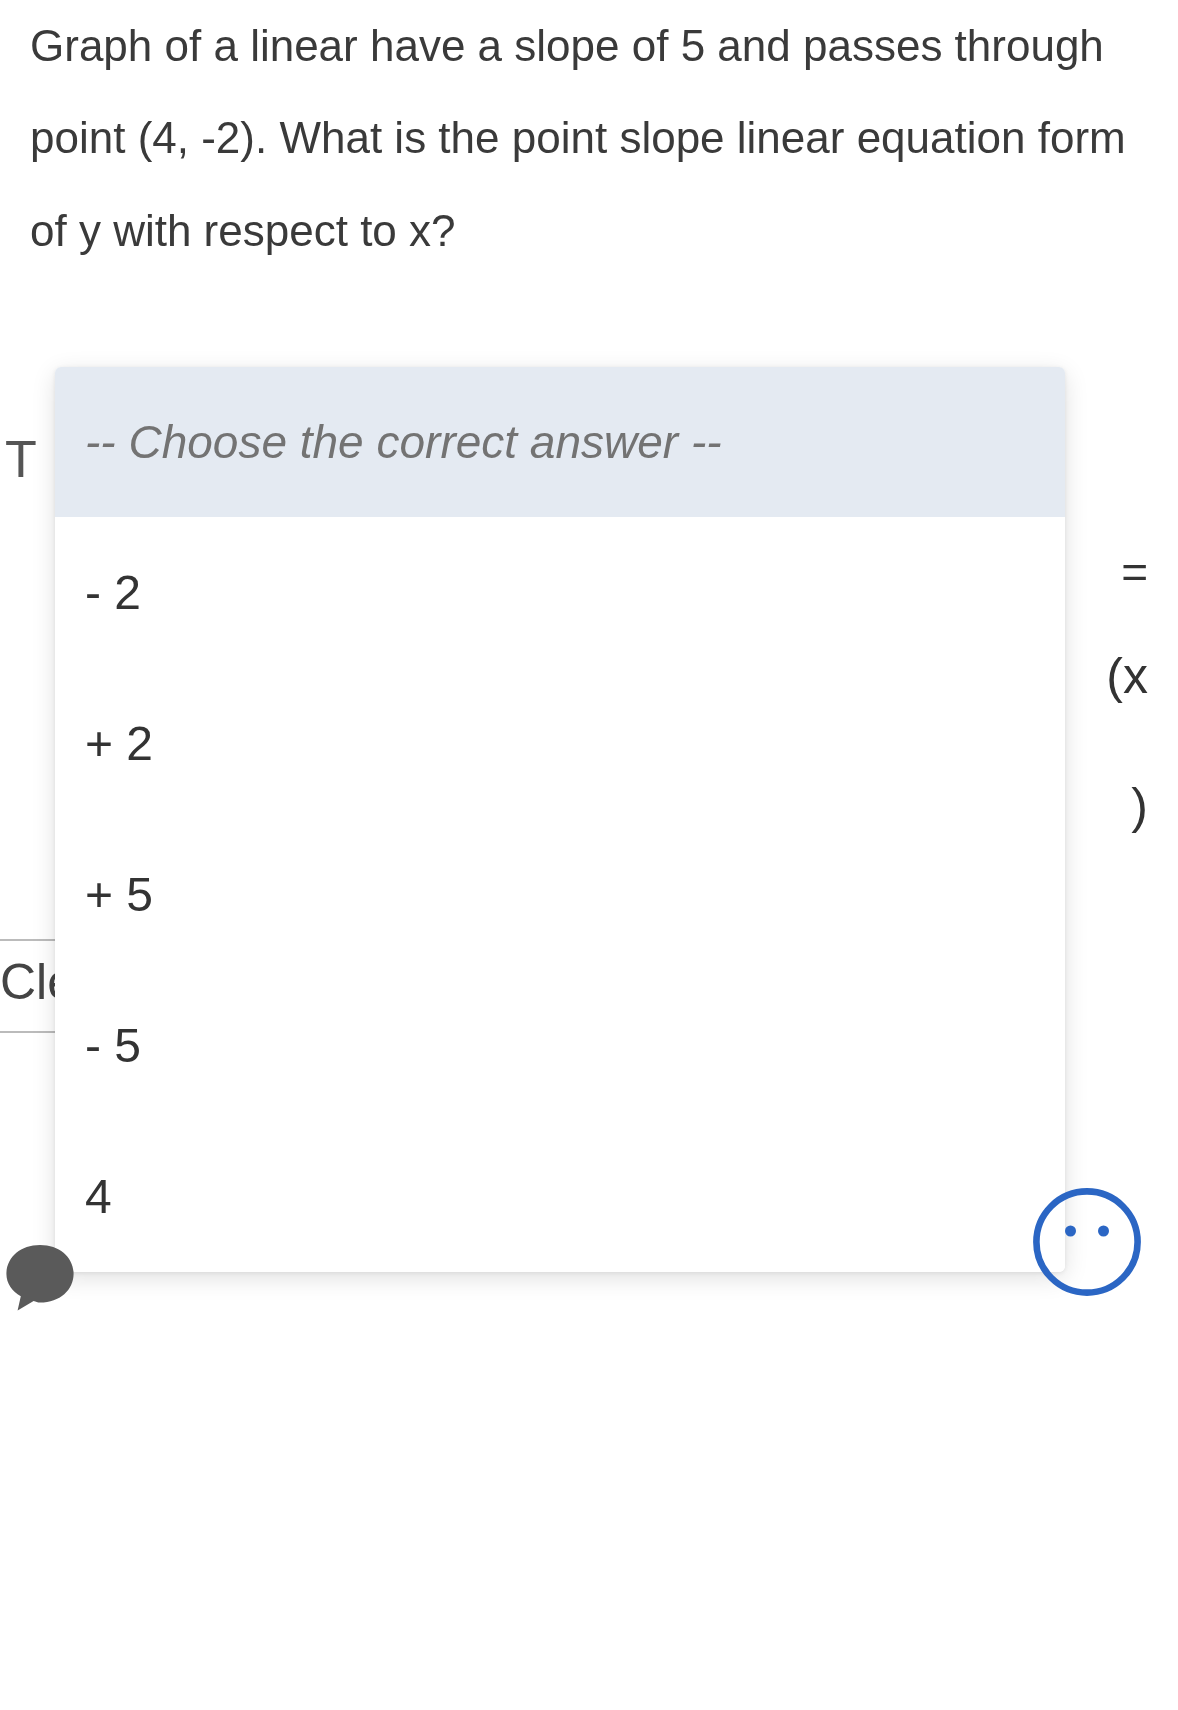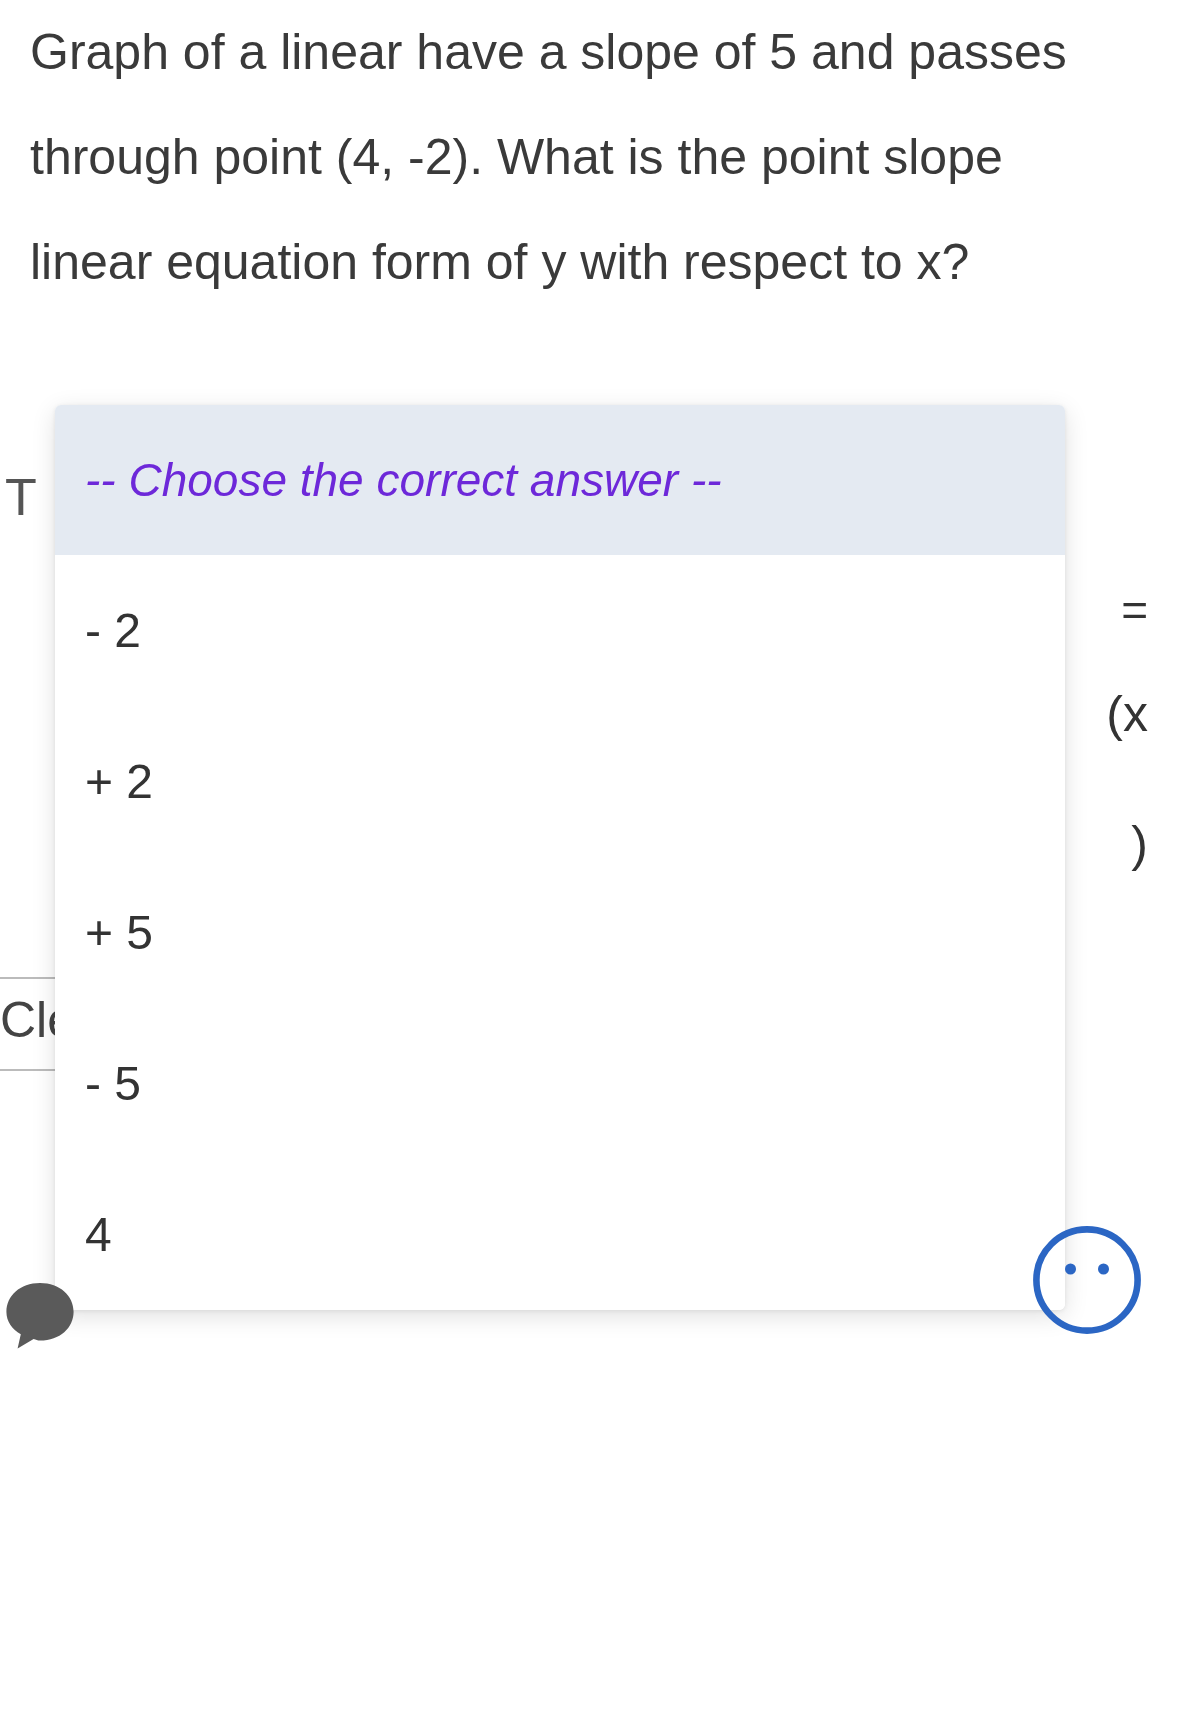--- a/index.html
+++ b/index.html
@@ -11,21 +11,21 @@
       font-family: Arial, Helvetica, sans-serif;
       background: #ffffff;
       width: 1178px;
       height: 1710px;
       position: relative;
       overflow: hidden;
     }
     .question-area {
       padding: 0 44px 0 30px;
       color: #3a3a3a;
-      font-size: 50px;
+      font-size: 44px;
       line-height: 2.1;
     }
     .below-wrap {
       position: relative;
       margin-top: 90px;
     }
     .side-label {
       position: absolute;
       left: 5px;
       top: 62px;
@@ -67,21 +67,21 @@
       left: 55px;
       top: 0;
       width: 1010px;
       background: #ffffff;
       border-radius: 6px;
       box-shadow: 0 6px 24px rgba(0,0,0,0.12), 0 1px 4px rgba(0,0,0,0.08);
       overflow: hidden;
     }
     .dropdown-header {
       background: #e4eaf2;
-      color: #6d28d9;
+      color: #737373;
       font-style: italic;
       font-size: 46px;
       padding: 48px 30px;
     }
     .dropdown-option {
       padding: 48px 30px;
       font-size: 48px;
       color: #333;
       background: #fff;
       cursor: pointer;

